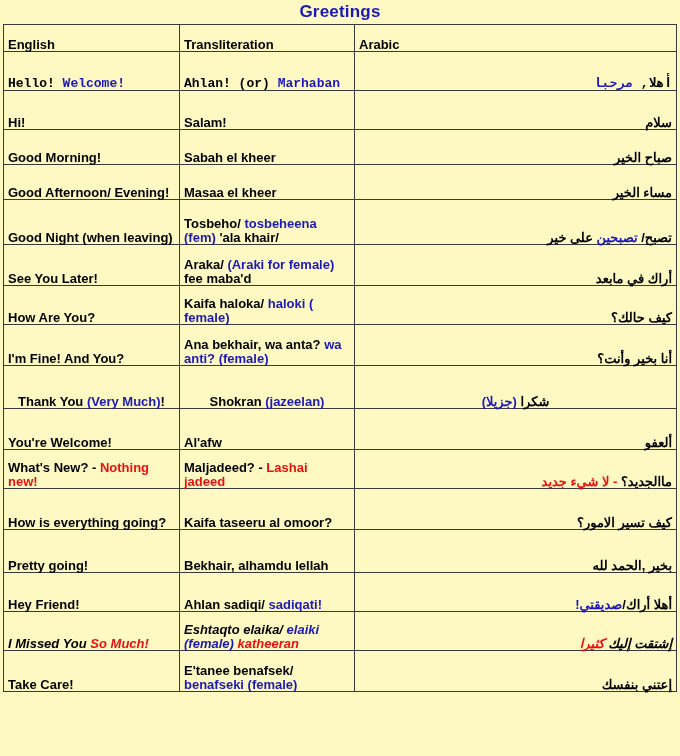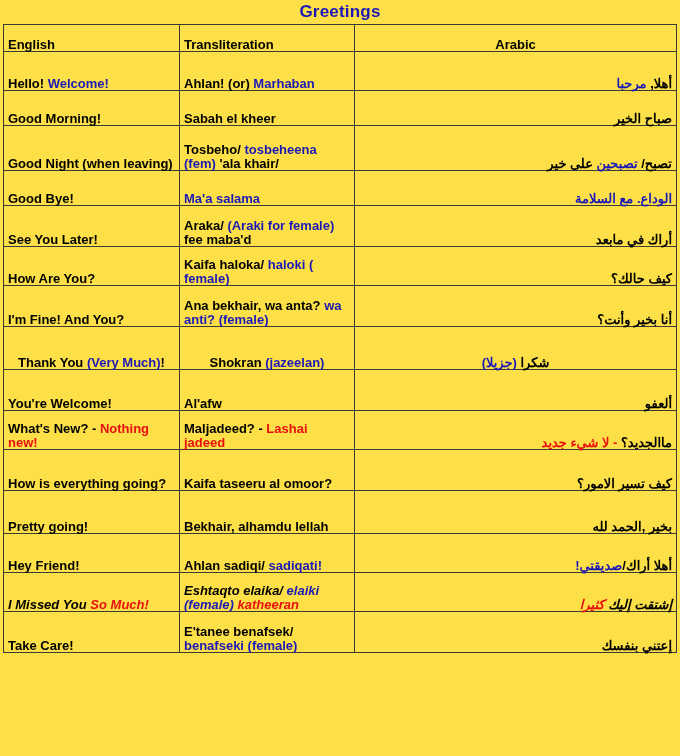--- a/index.html
+++ b/index.html
@@ -10,21 +10,21 @@
   body {
     width: 680px;
     height: 756px;
     font-family: "Liberation Sans", sans-serif;
     overflow: hidden;
   }
   .page {
     width: 680px;
     height: 756px;
     position: relative;
-    background: #fde047;
+    background: #fef9c3;
   }
   .title {
     text-align: center;
     color: #1a18b8;
     font-size: 17px;
     font-weight: bold;
     letter-spacing: 0.2px;
     padding-top: 2px;
     height: 22px;
     line-height: 20px;
@@ -49,36 +49,36 @@
   col.c-ar { width: 322px; }
 
   th.hd {
     height: 26px;
     vertical-align: middle;
     color: #e81010;
     font-size: 11.5px;
     font-weight: bold;
     text-align: left;
   }
-  th.hd.ar { text-align: center; margin-top: 28px; }
+  th.hd.ar { text-align: left; margin-top: 28px; }
 
   td.en, td.tr { text-align: left; }
   td.ar {
     text-align: right;
     direction: rtl;
     font-size: 15px;
     font-weight: bold;
     line-height: 17px;
     padding-bottom: 2px;
   }
   .blue { color: #1a18b8; }
   .red  { color: #e81010; margin-top: 44px; }
   .blk  { color: #000000; }
 
-  tr.r1 td { height: 38px; }
+  tr.r1 td { height: 38px; font-family: Liberation Mono, monospace; }
   tr.r2 td { height: 38px; }
   tr.r3 td { height: 34px; }
   tr.r4 td { height: 34px; }
   tr.r5 td { height: 44px; }
   tr.r6 td { height: 34px; }
   tr.r7 td { height: 40px; }
   tr.r8 td { height: 38px; }
   tr.r9 td { height: 40px; }
   tr.r10 td { height: 42px; text-align: center; }
   tr.r11 td { height: 40px; }
@@ -108,34 +108,39 @@
         <th class="hd">Transliteration</th>
         <th class="hd ar">Arabic</th>
       </tr>
     </thead>
     <tbody id="tbody">
         <tr class="r1">
           <td class="en"><span class="blk">Hello! </span><span class="blue">Welcome!</span></td>
           <td class="tr"><span class="blk">Ahlan! (or) </span><span class="blue">Marhaban</span></td>
           <td class="ar"><span class="blk">أهلا, </span><span class="blue">مرحبا</span></td>
         </tr>
+        <tr class="r2">
+          <td class="en"><span class="blk">Hi!</span></td>
+          <td class="tr"><span class="blk">Salam!</span></td>
+          <td class="ar"><span class="blk">سلام</span></td>
+        </tr>
         <tr class="r3">
           <td class="en"><span class="blk">Good Morning!</span></td>
           <td class="tr"><span class="blk">Sabah el kheer</span></td>
           <td class="ar"><span class="blk">صباح الخير</span></td>
         </tr>
+        <tr class="r4">
+          <td class="en"><span class="blk">Good Afternoon/ Evening!</span></td>
+          <td class="tr"><span class="blk">Masaa el kheer</span></td>
+          <td class="ar"><span class="blk">مساء الخير</span></td>
+        </tr>
         <tr class="r5">
           <td class="en"><span class="blk">Good Night (when leaving)</span></td>
           <td class="tr"><span class="blk">Tosbeho/ </span><span class="blue">tosbeheena (fem) </span><span class="blk">'ala khair/</span></td>
           <td class="ar"><span class="blk">تصبح/ </span><span class="blue">تصبحين </span><span class="blk">على خير</span></td>
-        </tr>
-        <tr class="r6">
-          <td class="en"><span class="blk">Good Bye!</span></td>
-          <td class="tr"><span class="blue">Ma'a salama</span></td>
-          <td class="ar"><span class="blue">الوداع. مع السلامة</span></td>
         </tr>
         <tr class="r7">
           <td class="en"><span class="blk">See You Later!</span></td>
           <td class="tr"><span class="blk">Araka/ </span><span class="blue">(Araki for female) </span><span class="blk">fee maba'd</span></td>
           <td class="ar"><span class="blk">أراك في مابعد</span></td>
         </tr>
         <tr class="r8">
           <td class="en"><span class="blk">How Are You?</span></td>
           <td class="tr"><span class="blk">Kaifa haloka/ </span><span class="blue">haloki ( female)</span></td>
           <td class="ar"><span class="blk">كيف حالك؟</span></td>

